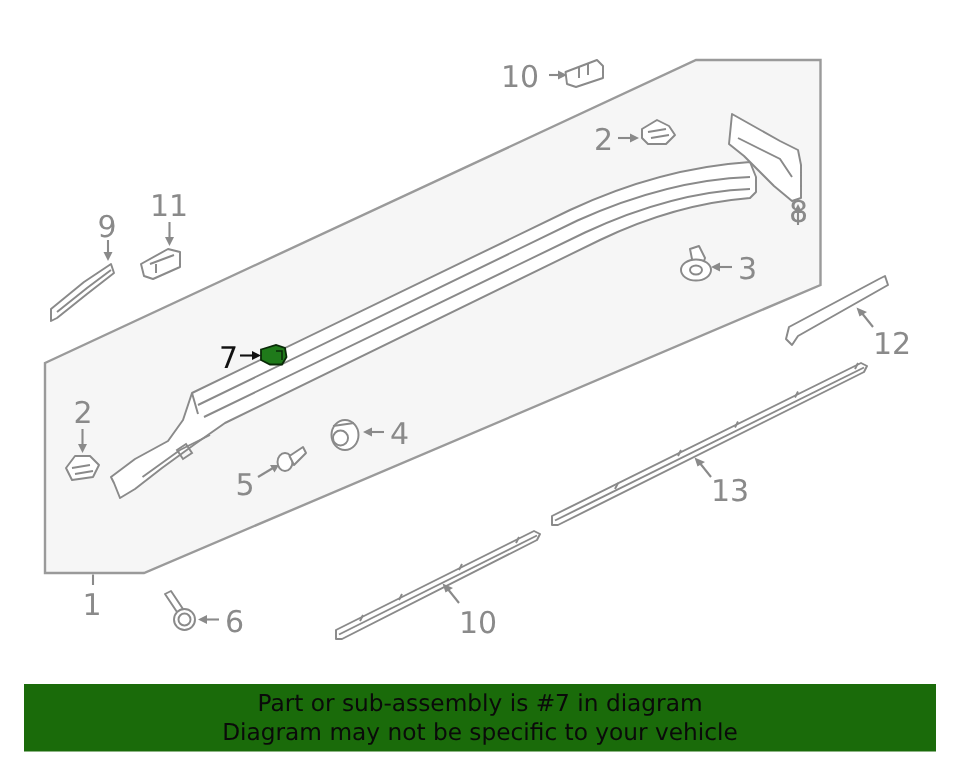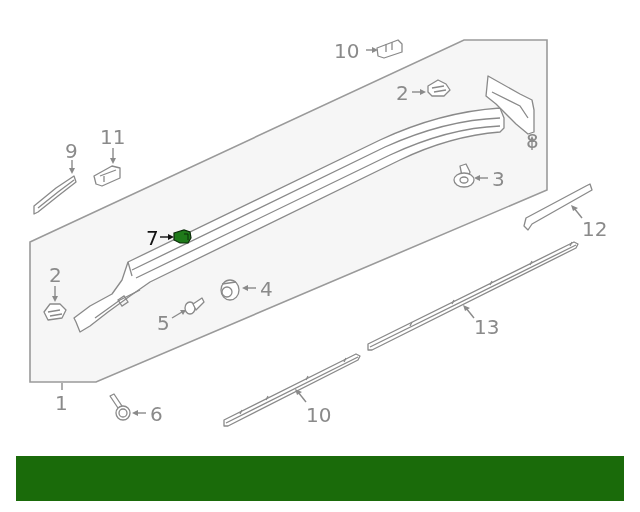--- a/index.html
+++ b/index.html
@@ -149,13 +149,15 @@
     <path class="part" d="M224,420 L356,354 L360,356 L358,360 L228,426 L224,426 Z"></path>
     <path class="line" d="M226,423 L358,357"></path>
     <path class="line" d="M240,414 L242,410 M266,400 L268,396 M306,380 L308,376 M344,362 L346,358"></path>
   </g>
   <line class="leader" x1="306" y1="402" x2="298" y2="392"></line>
   <polygon points="295,389 297,395 302,392" fill="#8a8a8a"></polygon>
   <text class="callout" x="306" y="422">10</text>
 </svg>
 
 <div id="banner">
+  <div>Part or sub-assembly is #7 in diagram</div>
+  <div>Diagram may not be specific to your vehicle</div>
 </div>
 
 </body></html>

